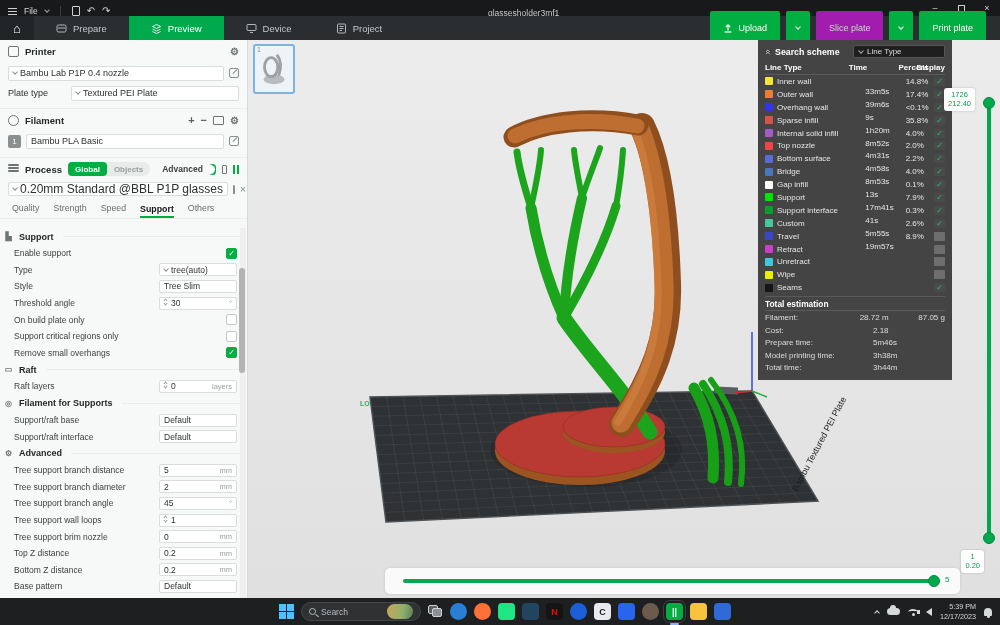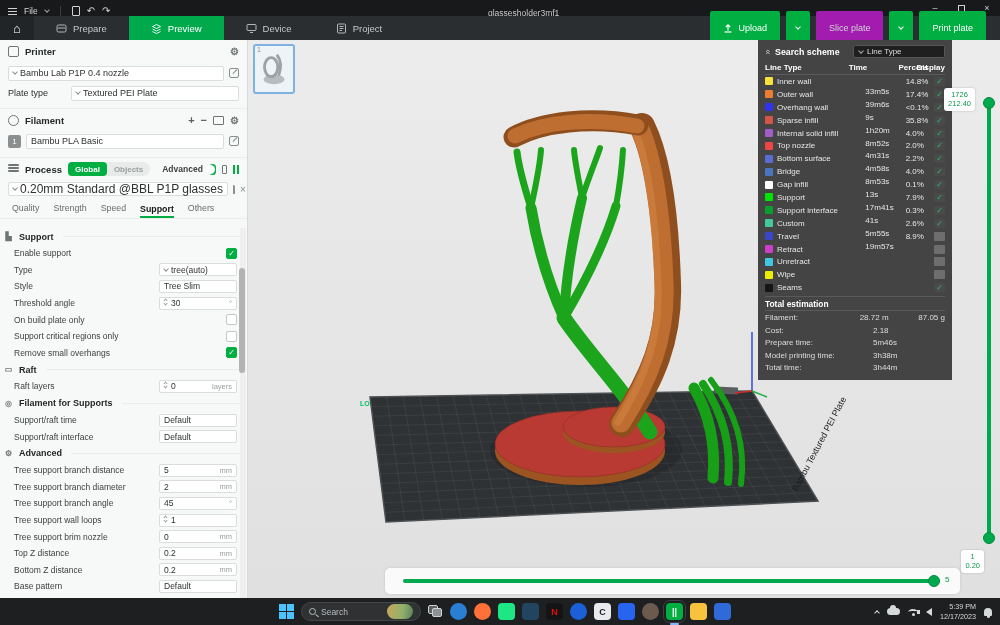--- a/index.html
+++ b/index.html
@@ -352,21 +352,21 @@
           </span>
           <span class="fv">0</span>
           <span class="unit">layers</span>
         </span>
    </div>
       <div class="ghead">
      <span class="gi">◎</span>
         <span>Filament for Supports</span>
    </div>
       <div class="prow">
-     <span class="plabel">Support/raft time</span>
+     <span class="plabel">Support/raft base</span>
         <span class="field">
           <span class="fv">Default</span>
         </span>
    </div>
       <div class="prow">
      <span class="plabel">Support/raft interface</span>
         <span class="field">
           <span class="fv">Default</span>
         </span>
    </div>

